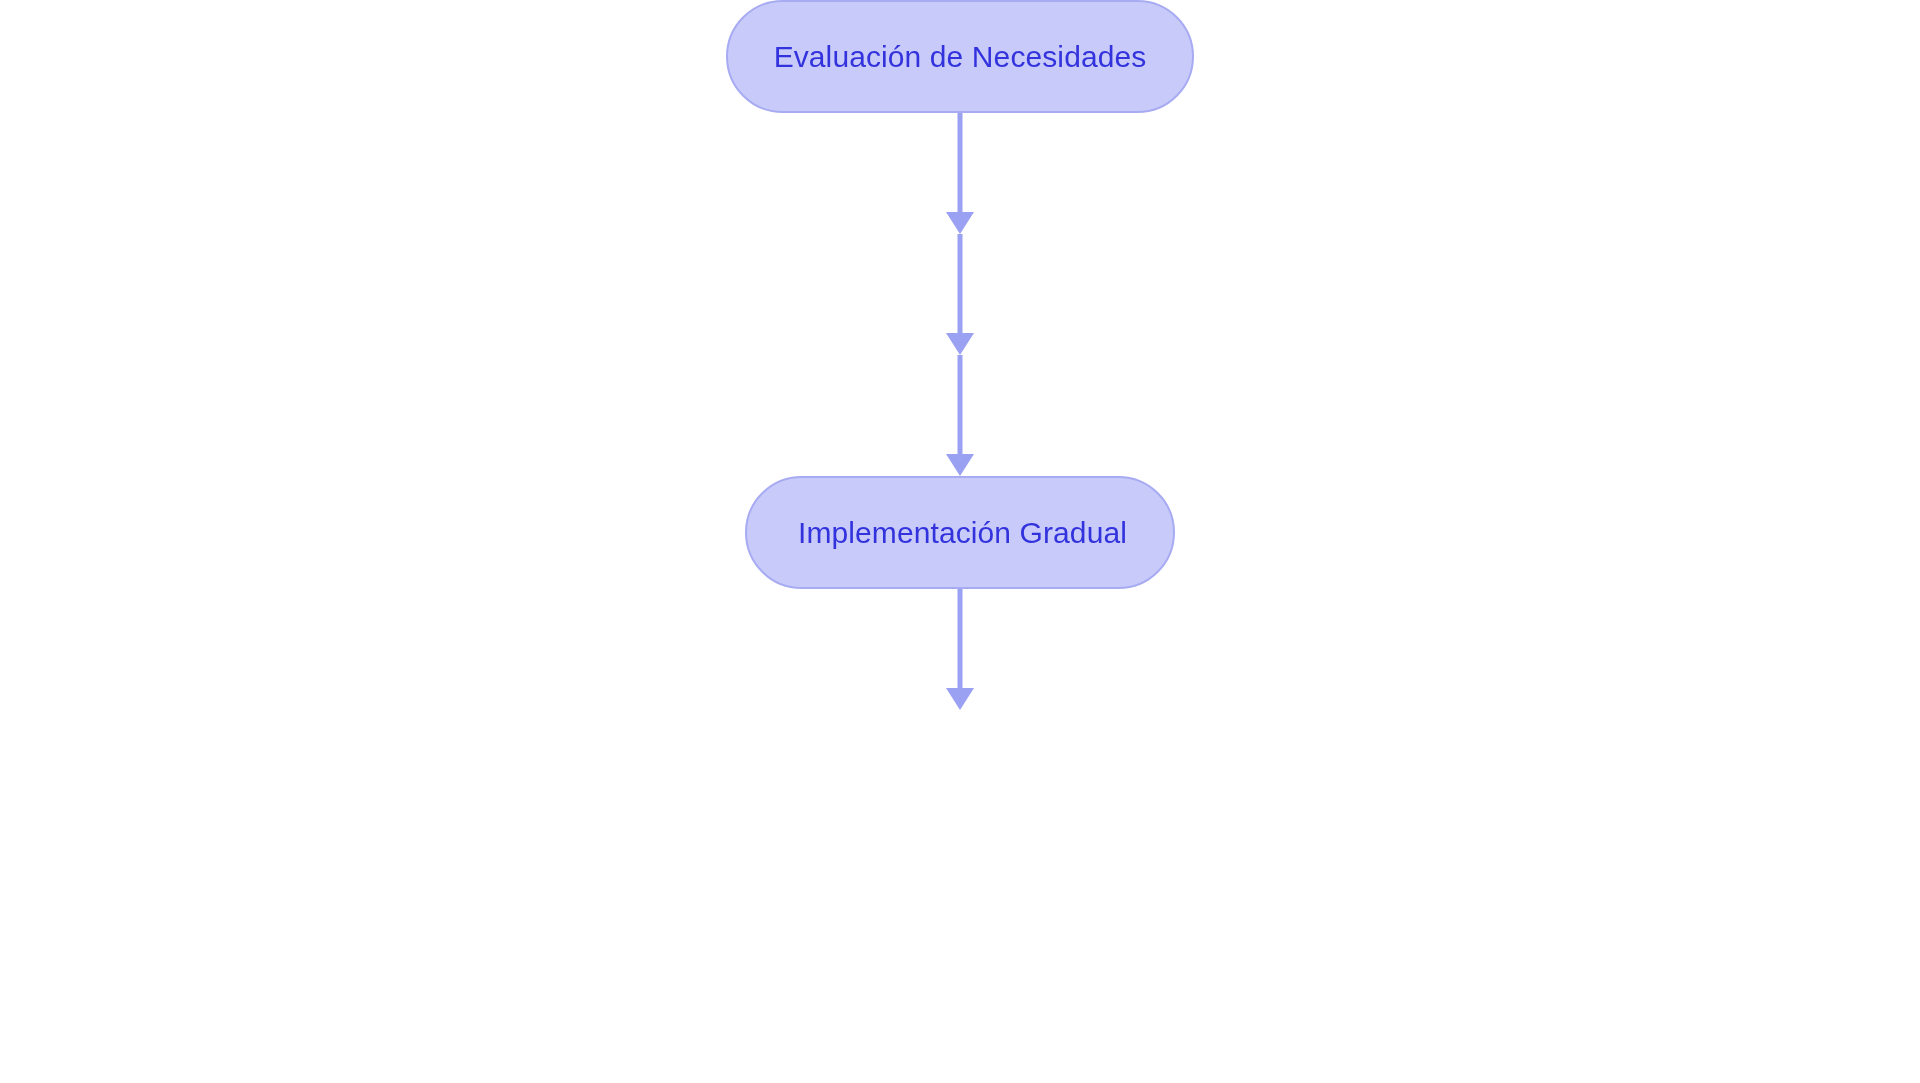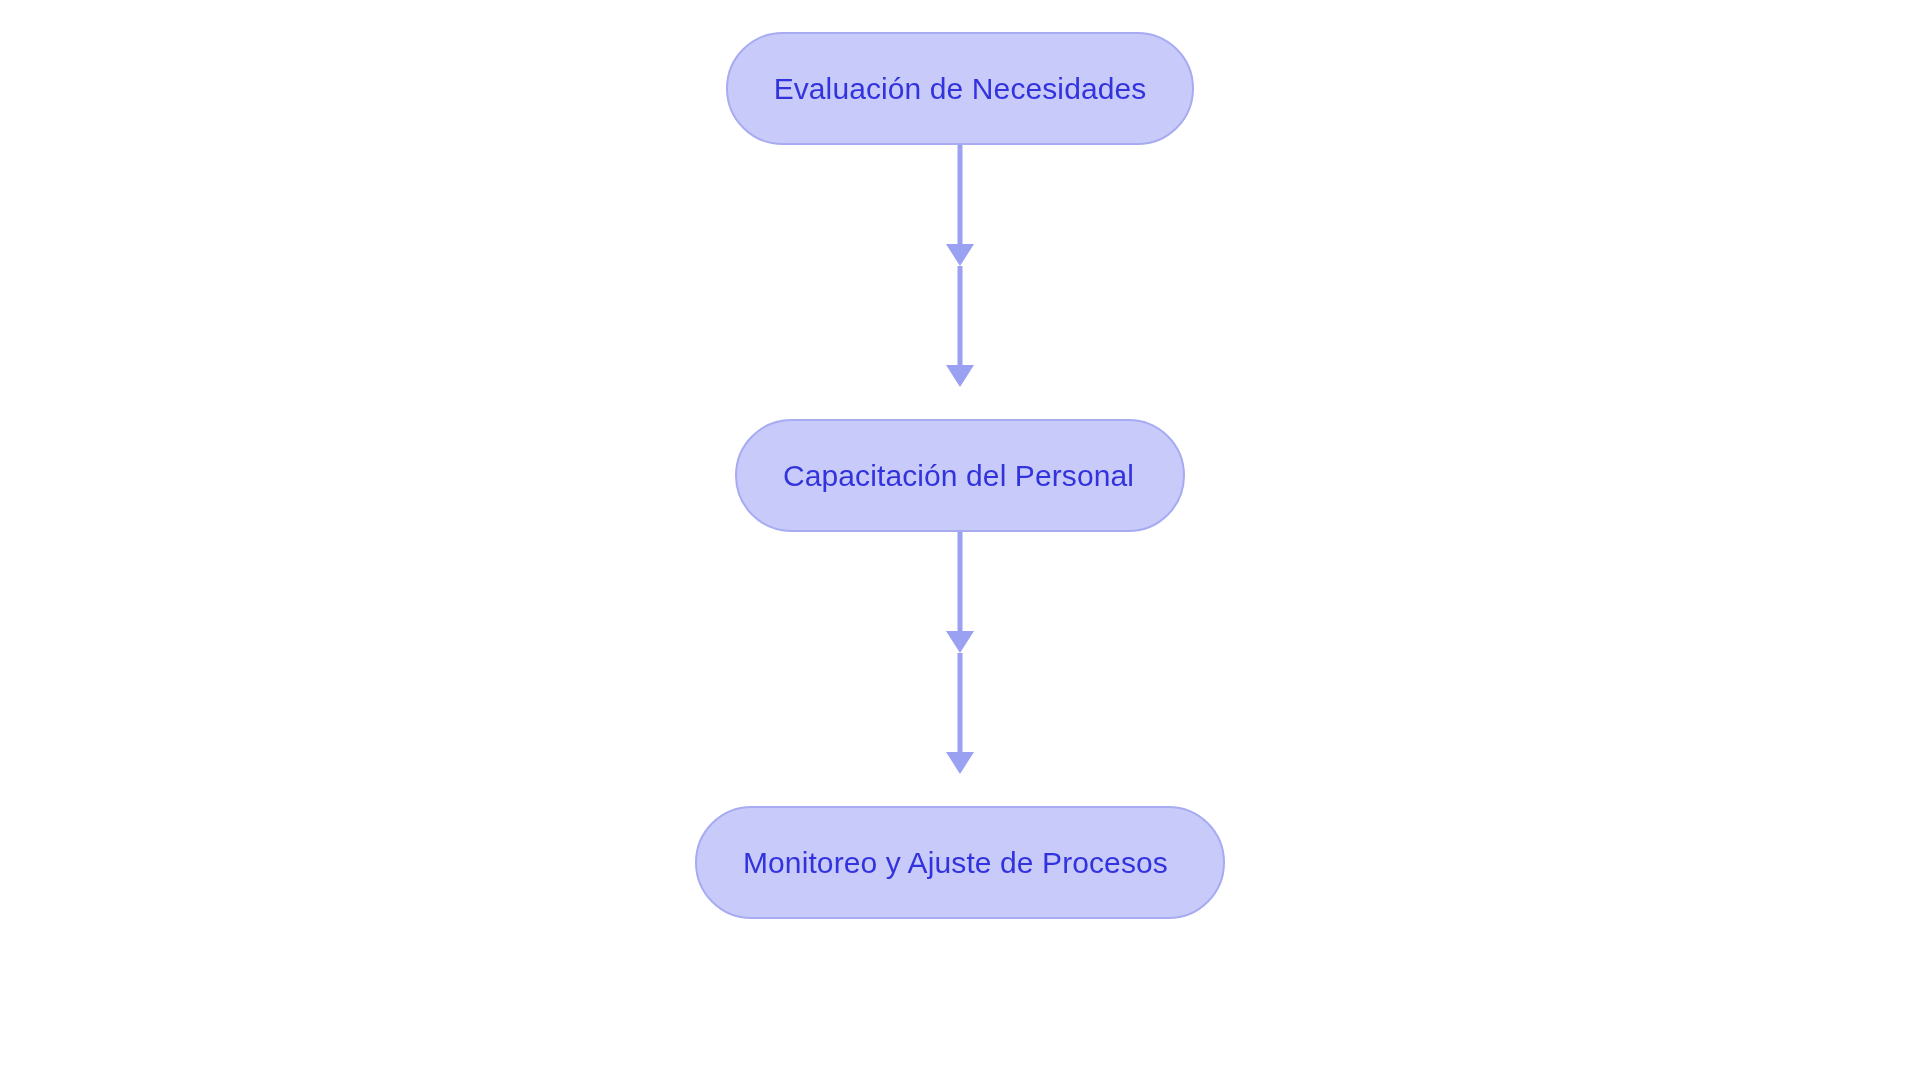--- a/index.html
+++ b/index.html
@@ -42,23 +42,22 @@
   }
 
   .node {
     box-sizing: border-box;
     height: 113px;
     border-radius: 57px;
     background: #c8cbfa;
     border: 2px solid #a7abf2;
     display: flex;
     align-items: center;
-    justify-content: flex-start;
+    justify-content: flex-end;
     padding: 0 46px;
-    margin-top: 32px;
   }
 
   .node-label {
     font-size: 30px;
     font-weight: 400;
     color: #3333dd;
     letter-spacing: 0.1px;
     white-space: nowrap;
     line-height: 1;
   }
@@ -127,41 +126,36 @@
     </div>
 
 
     <div class="connector-row">
       <div class="connector">
         <div class="shaft"></div>
         <div class="head"></div>
       </div>
     </div>
 
+
+    <div class="connector-row">
+      <div class="connector">
+        <div class="shaft"></div>
+        <div class="head"></div>
+      </div>
+    </div>
+
     <div class="node-row">
-      <div class="node n-2">
-        <span class="node-label">Capacitación del Personal</span>
+      <div class="node n-3">
+        <span class="node-label">Implementación Gradual</span>
       </div>
     </div>
 
     <div class="connector-row">
       <div class="connector">
         <div class="shaft"></div>
         <div class="head"></div>
       </div>
     </div>
 
 
-    <div class="connector-row">
-      <div class="connector">
-        <div class="shaft"></div>
-        <div class="head"></div>
-      </div>
-    </div>
-
-    <div class="node-row">
-      <div class="node n-4">
-        <span class="node-label">Monitoreo y Ajuste de Procesos</span>
-      </div>
-    </div>
-
   </div>
 </div>
 
 </body></html>

